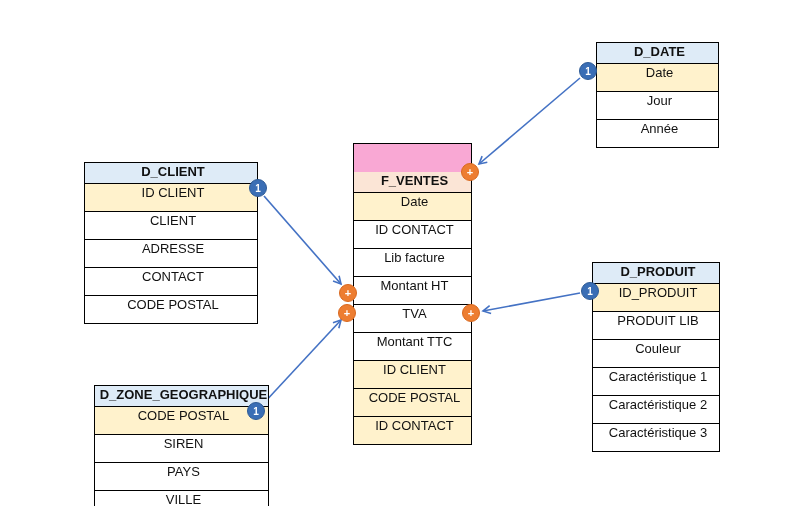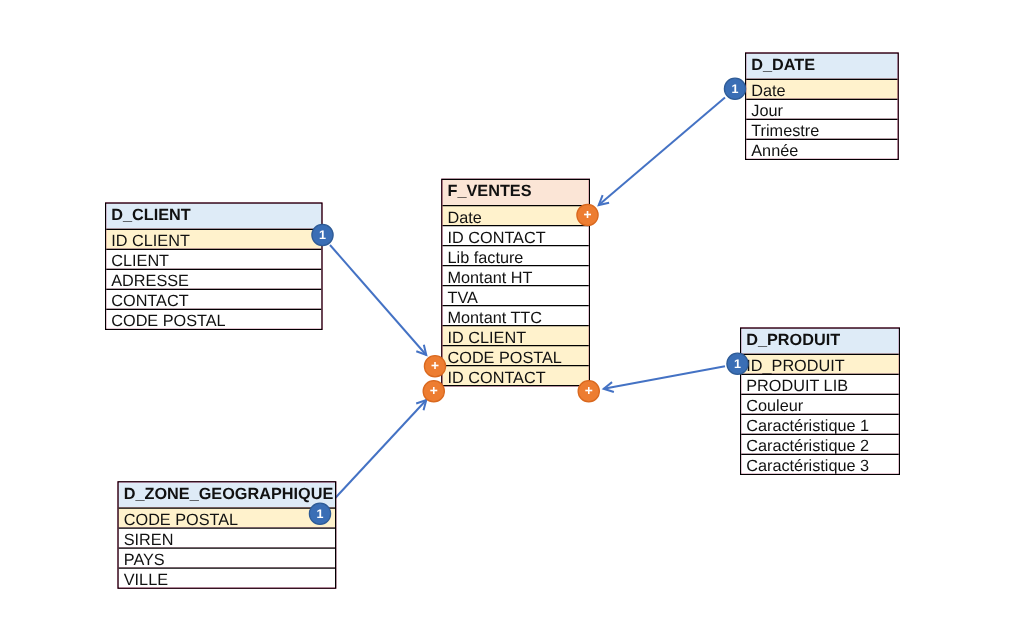--- a/index.html
+++ b/index.html
@@ -10,39 +10,40 @@
     background: #ffffff;
     font-family: "Liberation Sans", sans-serif;
     overflow: hidden;
   }
 
   
   .table {
     position: absolute;
     box-sizing: border-box;
     border: 1.5px solid #000000;
-    background: #be185d;
+    background: #f9a8d4;
     z-index: 2;
+    text-align: center;
   }
   .thead {
     box-sizing: border-box;
     height: 20px;
     line-height: 18px;
     padding-left: 4px;
     font-size: 13px;
     font-weight: bold;
     color: #111111;
     white-space: nowrap;
     overflow: hidden;
   }
   .dim .thead  { background: #DEEBF7; }
-  .fact .thead { background: #FBE5D6; }
+  .fact .thead { background: #FBE5D6; margin-top: 28px; }
   .trow {
     box-sizing: border-box;
-    height: 16px;
+    height: 28px;
     line-height: 18px;
     padding-left: 4px;
     font-size: 13px;
     color: #111111;
     background: #ffffff;
     border-top: 1px solid #000000;
     white-space: nowrap;
     overflow: hidden;
   }
   .trow.key { background: #FFF2CC; }
@@ -103,21 +104,20 @@
     <line x1="580" y1="78" x2="479" y2="164" stroke="#4472C4" stroke-width="1.6" marker-end="url(#arrow)"></line>
     <line x1="264" y1="196" x2="341" y2="284" stroke="#4472C4" stroke-width="1.6" marker-end="url(#arrow)"></line>
     <line x1="263" y1="404" x2="341" y2="320" stroke="#4472C4" stroke-width="1.6" marker-end="url(#arrow)"></line>
     <line x1="580" y1="293" x2="483" y2="311" stroke="#4472C4" stroke-width="1.6" marker-end="url(#arrow)"></line>
   </svg>
 
   <div class="table dim" id="t-date">
     <div class="thead">D_DATE</div>
     <div class="trow key" style="border-top-width:1px">Date</div>
     <div class="trow">Jour</div>
-    <div class="trow">Trimestre</div>
     <div class="trow">Année</div>
   </div>
 
   <div class="table dim" id="t-client">
     <div class="thead">D_CLIENT</div>
     <div class="trow key">ID CLIENT</div>
     <div class="trow">CLIENT</div>
     <div class="trow">ADRESSE</div>
     <div class="trow">CONTACT</div>
     <div class="trow">CODE POSTAL</div>

